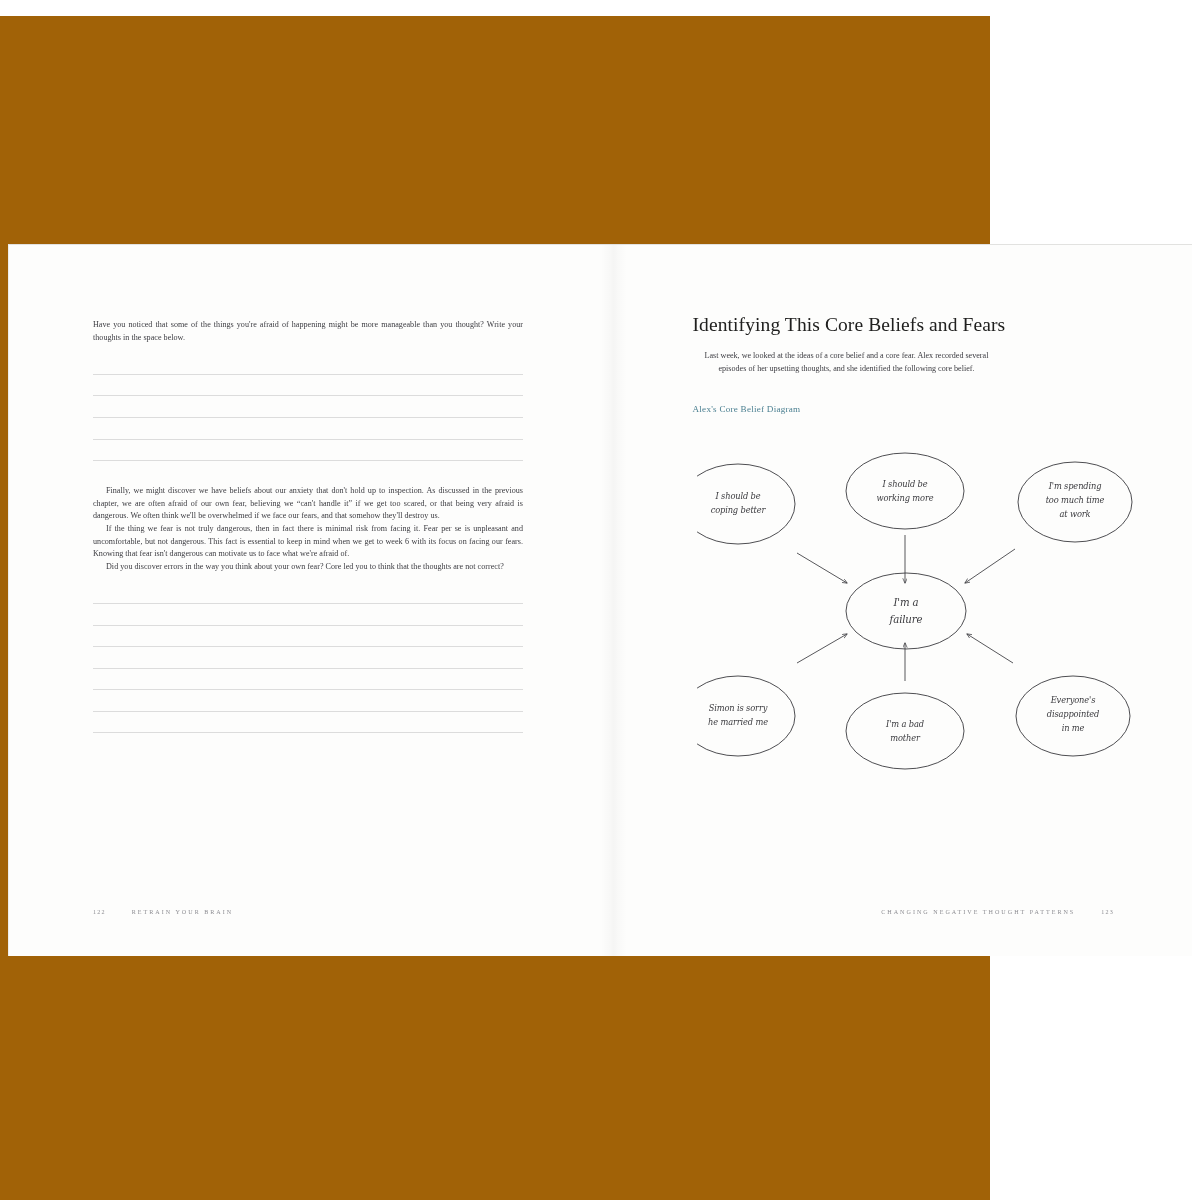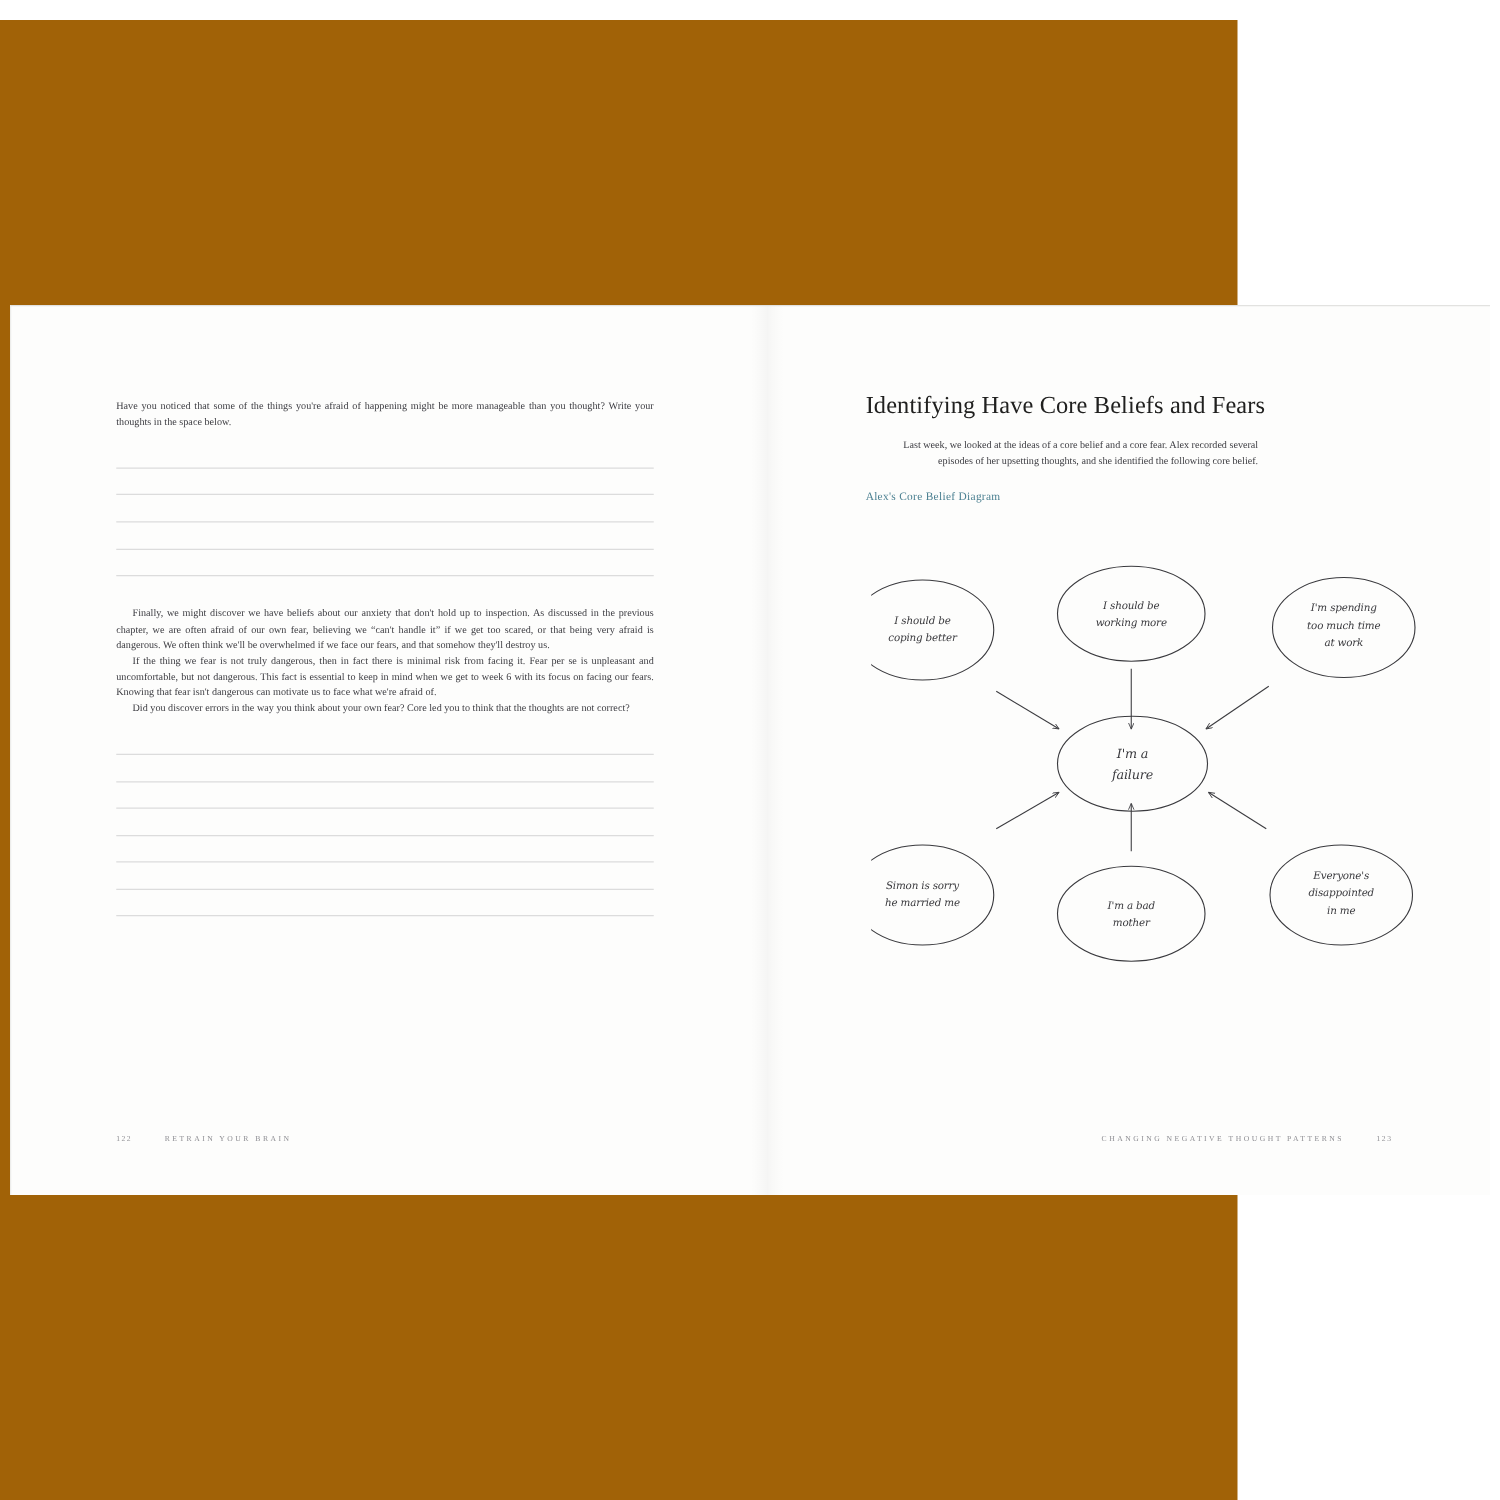--- a/index.html
+++ b/index.html
@@ -99,29 +99,29 @@
   h1.head {
     margin: 0 0 14px 0;
     font-size: 19.5px;
     line-height: 23px;
     font-weight: normal;
     color: #20201f;
     font-family: "Liberation Serif", serif;
     letter-spacing: 0.1px;
   }
   .lead {
-    margin: 14px;
+    margin: 4px;
     font-size: 8.1px;
     line-height: 12.6px;
     color: #3b3b40;
-    text-align: right;
+    text-align: center;
     width: 300px;
   }
   .subhead {
-    margin: 16px 0 0 0;
+    margin: 28px 0 0 0;
     font-size: 9.1px;
     line-height: 12px;
     color: #4a7f90;
     letter-spacing: 0.25px;
     font-family: "Liberation Serif", serif;
   }
 
   
   #diagram {
     position: absolute;
@@ -200,21 +200,21 @@
       </div>
 
       <div class="footer left">
         <span class="folio">122</span><span>RETRAIN YOUR BRAIN</span>
       </div>
     </div>
 
     <div class="page">
       <div class="right-body">
 
-        <h1 class="head">Identifying Have Core Beliefs and Fears</h1>
+        <h1 class="head">Identifying This Core Beliefs and Fears</h1>
 
         <p class="lead">Last week, we looked at the ideas of a core belief and a core fear. Alex recorded several episodes of her upsetting thoughts, and she identified the following core belief.</p>
 
         <p class="subhead">Alex's Core Belief Diagram</p>
 
         <div id="diagram">
           <svg width="436" height="360" viewBox="0 0 436 360">
             <defs>
               <marker id="ah" markerWidth="7" markerHeight="7" refX="5.6" refY="2.6" orient="auto">
                 <path d="M0,0 L6,2.6 L0,5.2" fill="none" stroke="#3a3a3e" stroke-width="0.8"></path>

